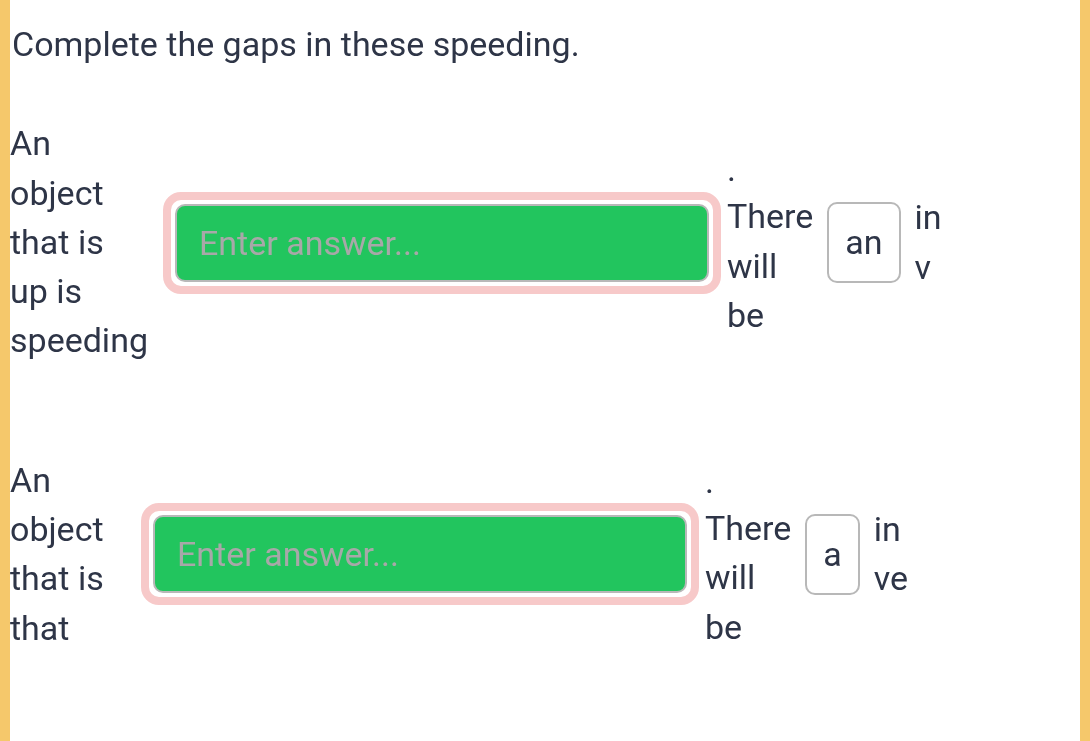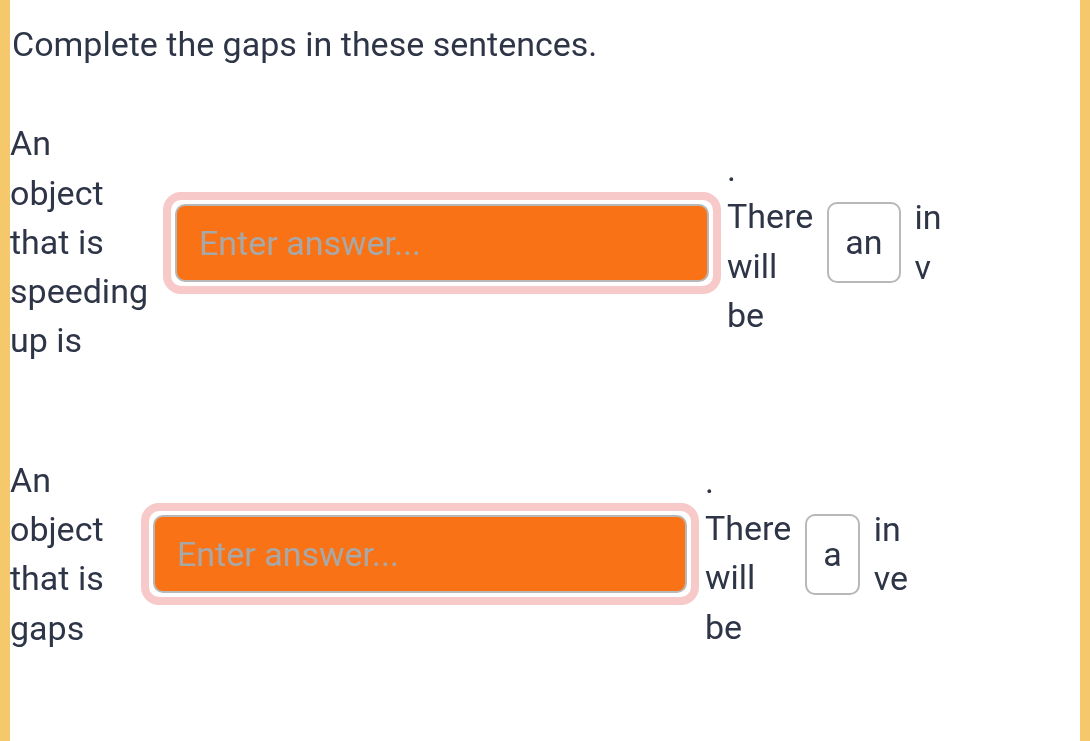--- a/index.html
+++ b/index.html
@@ -72,21 +72,21 @@
     }
     .answer-input {
       width: 534px;
       height: 78px;
       border: 2px solid #b8b8b8;
       border-radius: 10px;
       font-size: 34px;
       padding: 0 22px;
       color: #2e3547;
       font-family: inherit;
-      background: #f97316;
+      background: #22c55e;
     }
     .answer-input::placeholder {
       color: #a8a8a8;
     }
     .word-box {
       border: 2px solid #b8b8b8;
       border-radius: 10px;
       padding: 14px 16px;
       display: flex;
       flex-direction: column;
@@ -111,29 +111,29 @@
       justify-content: center;
     }
   </style>
 </head>
 <body>
 
 <div class="left-border"></div>
 <div class="right-border"></div>
 
 <div class="content">
-  <div class="instruction">Complete the gaps in these sentences.</div>
+  <div class="instruction">Complete the gaps in these speeding.</div>
 
   <div class="sentence-row">
     <div class="text-segment seg1">
       <div>An</div>
       <div>object</div>
       <div>that is</div>
+      <div>up is</div>
       <div>speeding</div>
-      <div>up is</div>
     </div>
 
     <div class="input-wrap">
       <div class="pink-outline"></div>
       <input class="answer-input" type="text" placeholder="Enter answer..." style="">
     </div>
 
     <div class="column-wrapper">
       <div style="margin-bottom:-2px;">.</div>
       <div class="segcol">
@@ -153,21 +153,21 @@
       <div>in</div>
       <div>v</div>
     </div>
   </div>
 
   <div class="sentence-row" style="margin-bottom:0;">
     <div class="text-segment seg1">
       <div>An</div>
       <div>object</div>
       <div>that is</div>
-      <div>gaps</div>
+      <div>that</div>
     </div>
 
     <div class="input-wrap" style="margin-left:-22px;">
       <div class="pink-outline"></div>
       <input class="answer-input" type="text" placeholder="Enter answer..." style="">
     </div>
 
     <div class="column-wrapper">
       <div style="margin-bottom:-2px;">.</div>
       <div class="segcol">

